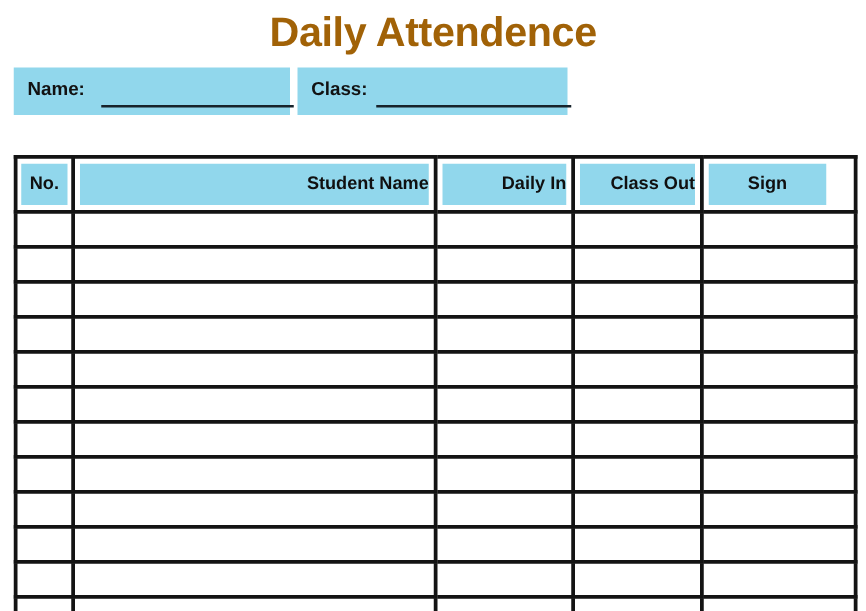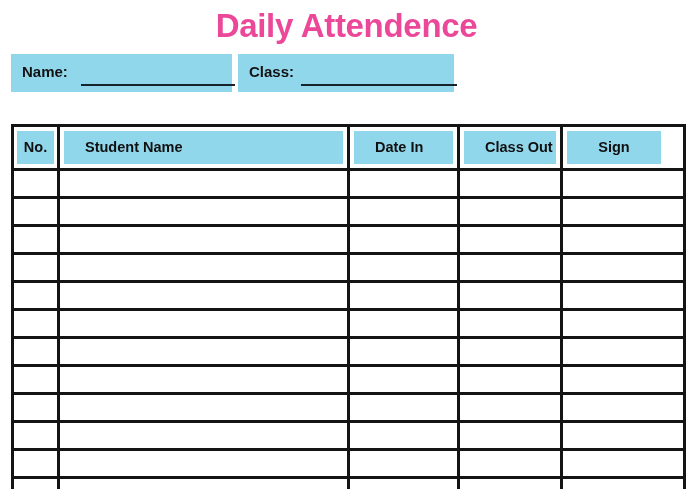--- a/index.html
+++ b/index.html
@@ -19,21 +19,21 @@
   
   .page-title {
     position: absolute;
     left: 0;
     top: 4px;
     width: 693px;
     text-align: center;
     font-size: 33px;
     font-weight: bold;
     letter-spacing: -0.3px;
-    color: #ec4899;
+    color: #a16207;
     line-height: 44px;
   }
 
   
   .info-row {
     position: absolute;
     left: 11px;
     top: 54px;
     width: 617px;
     height: 38px;
@@ -91,24 +91,25 @@
   }
 
   .hd-chip {
     background: #91d7ec;
     margin: 3px 4px;
     height: 33px;
     line-height: 33px;
     font-size: 14.5px;
     font-weight: bold;
     color: #101010;
-    padding-left: 21px;
+    padding-left: 11px;
     box-sizing: border-box;
     white-space: nowrap;
     overflow: hidden;
+    text-align: right;
   }
   .hd-chip.ctr {
     padding-left: 0;
     text-align: center;
   }
   .hd-chip.num {
     padding-left: 0;
     text-align: center;
     margin: 3px 3px;
   }
@@ -153,21 +154,21 @@
   </colgroup>
   <thead>
     <tr>
       <td>
         <div class="hd-chip num">No.</div>
       </td>
       <td>
         <div class="hd-chip">Student Name</div>
       </td>
       <td>
-        <div class="hd-chip">Date In</div>
+        <div class="hd-chip">Daily In</div>
       </td>
       <td>
         <div class="hd-chip">Class Out</div>
       </td>
       <td>
         <div class="hd-chip ctr sign">Sign</div>
       </td>
     </tr>
   </thead>
   <tbody>

